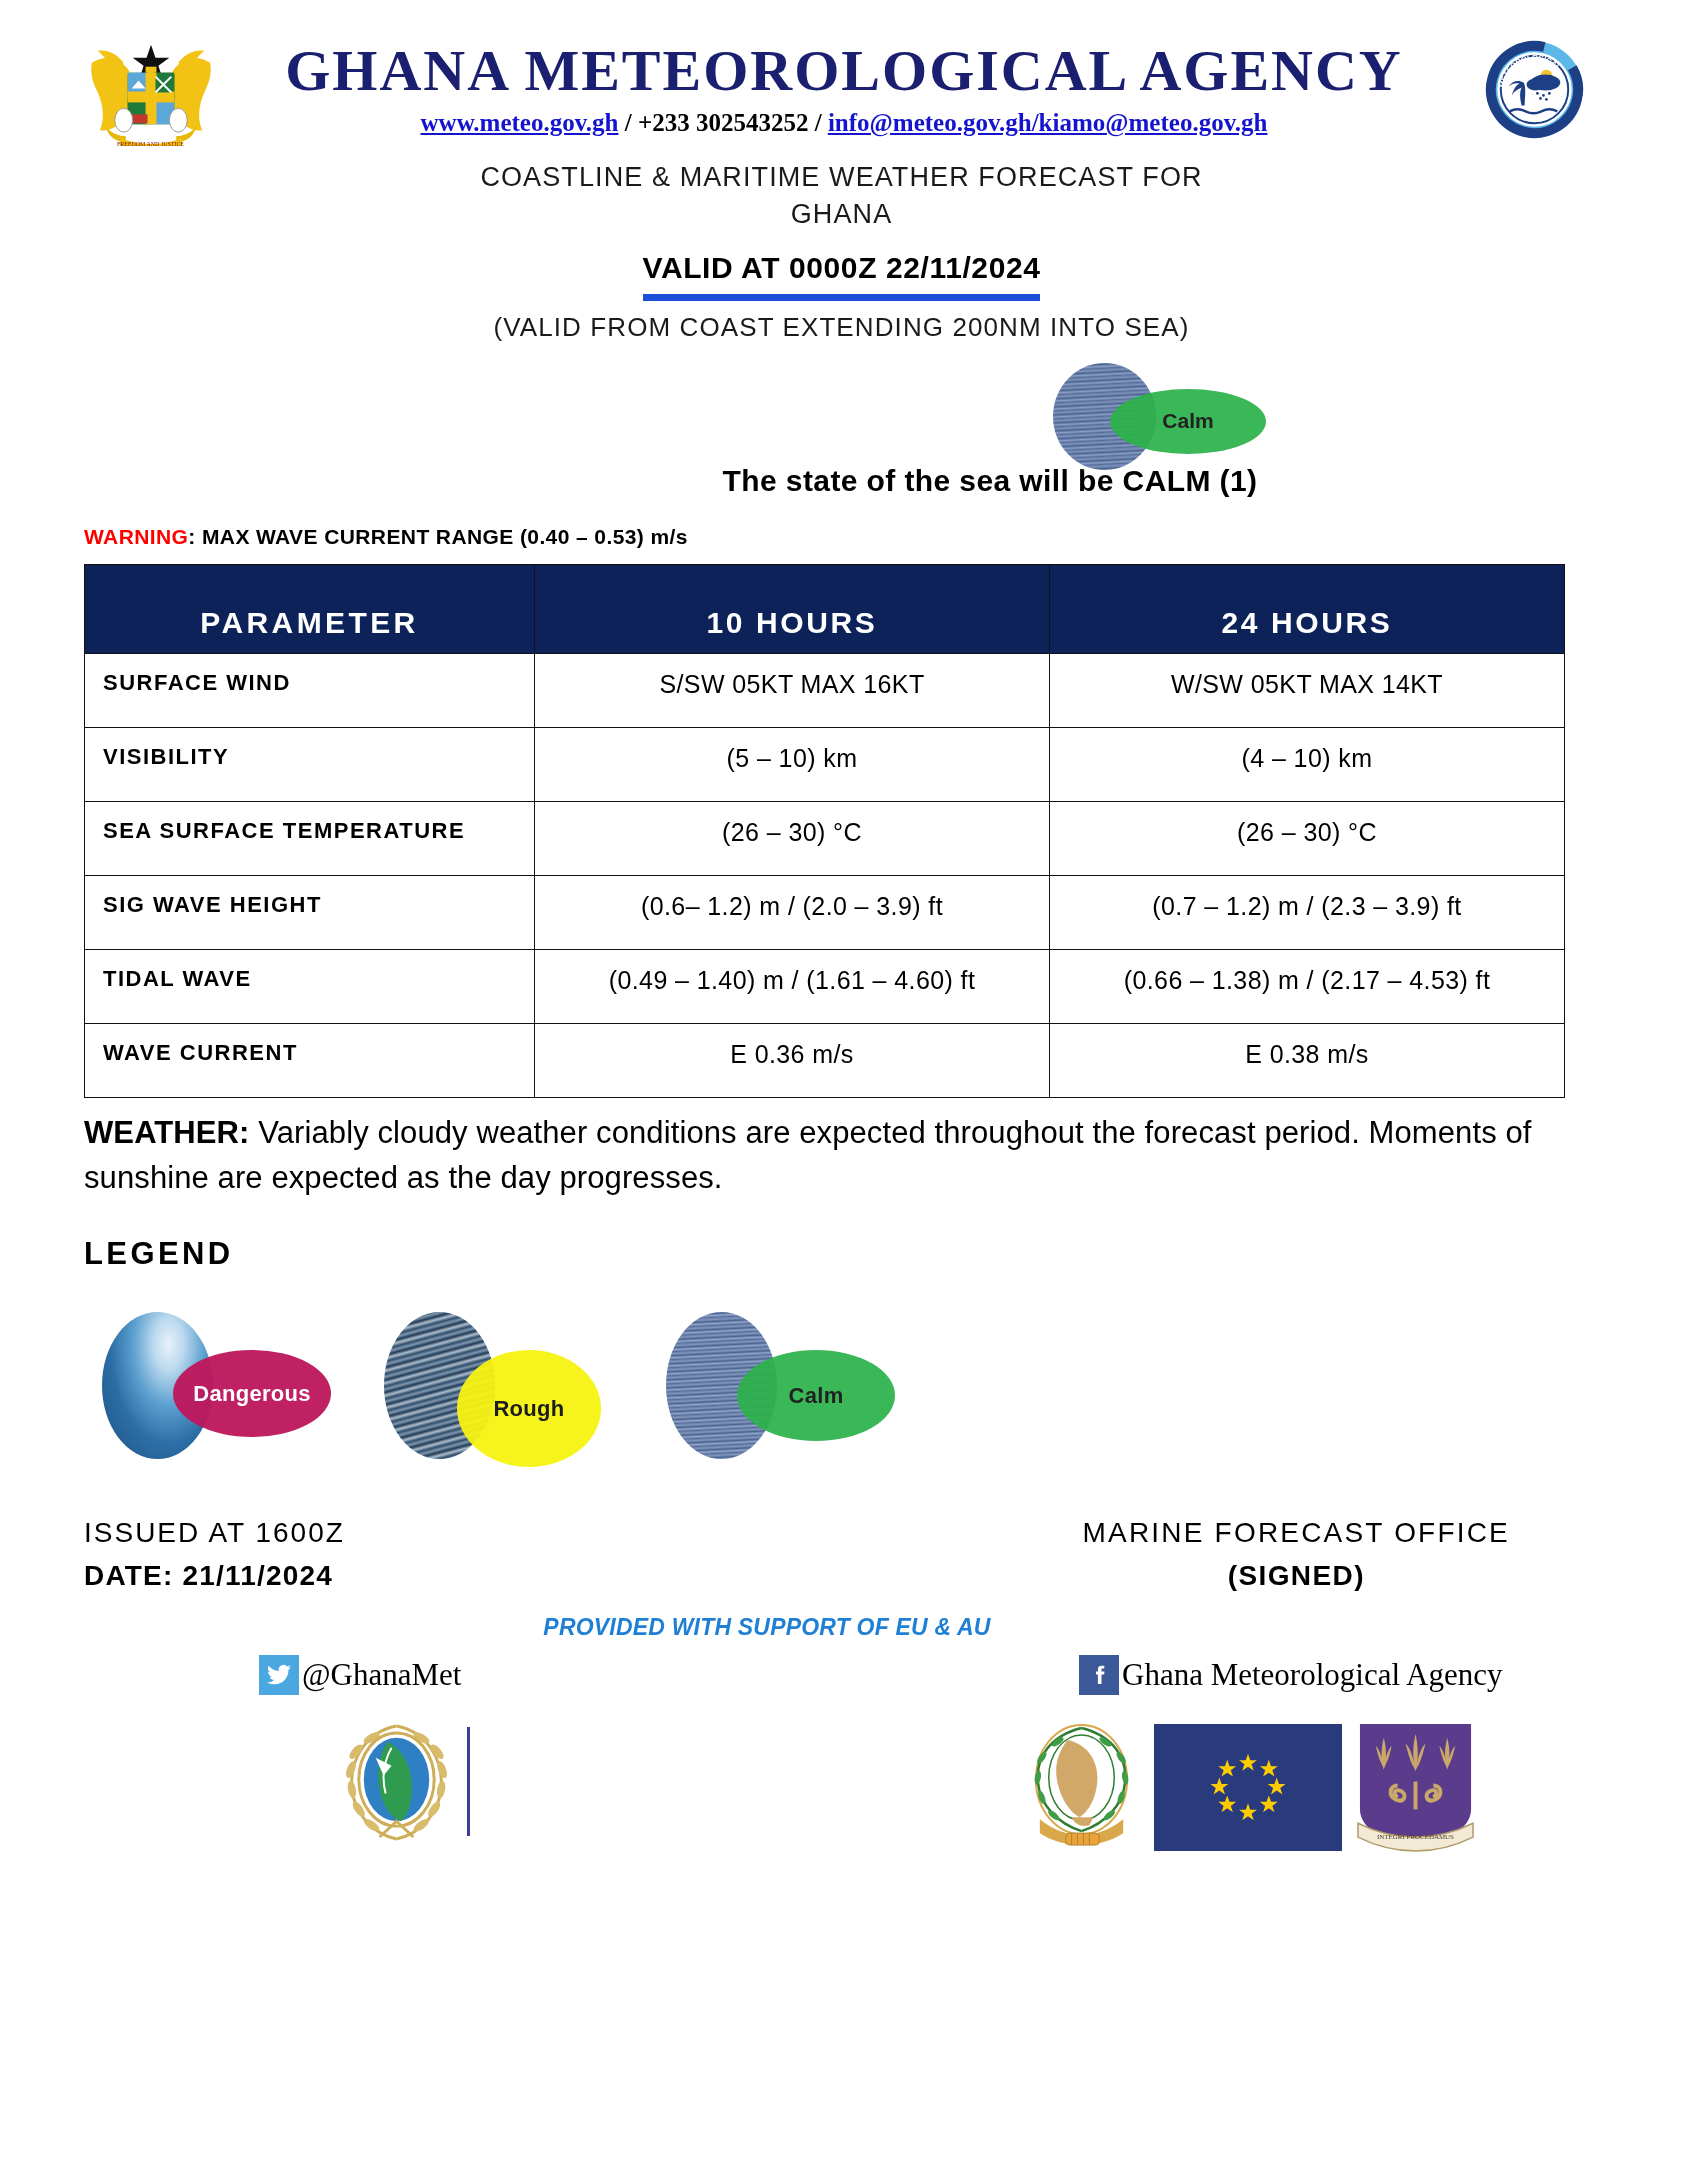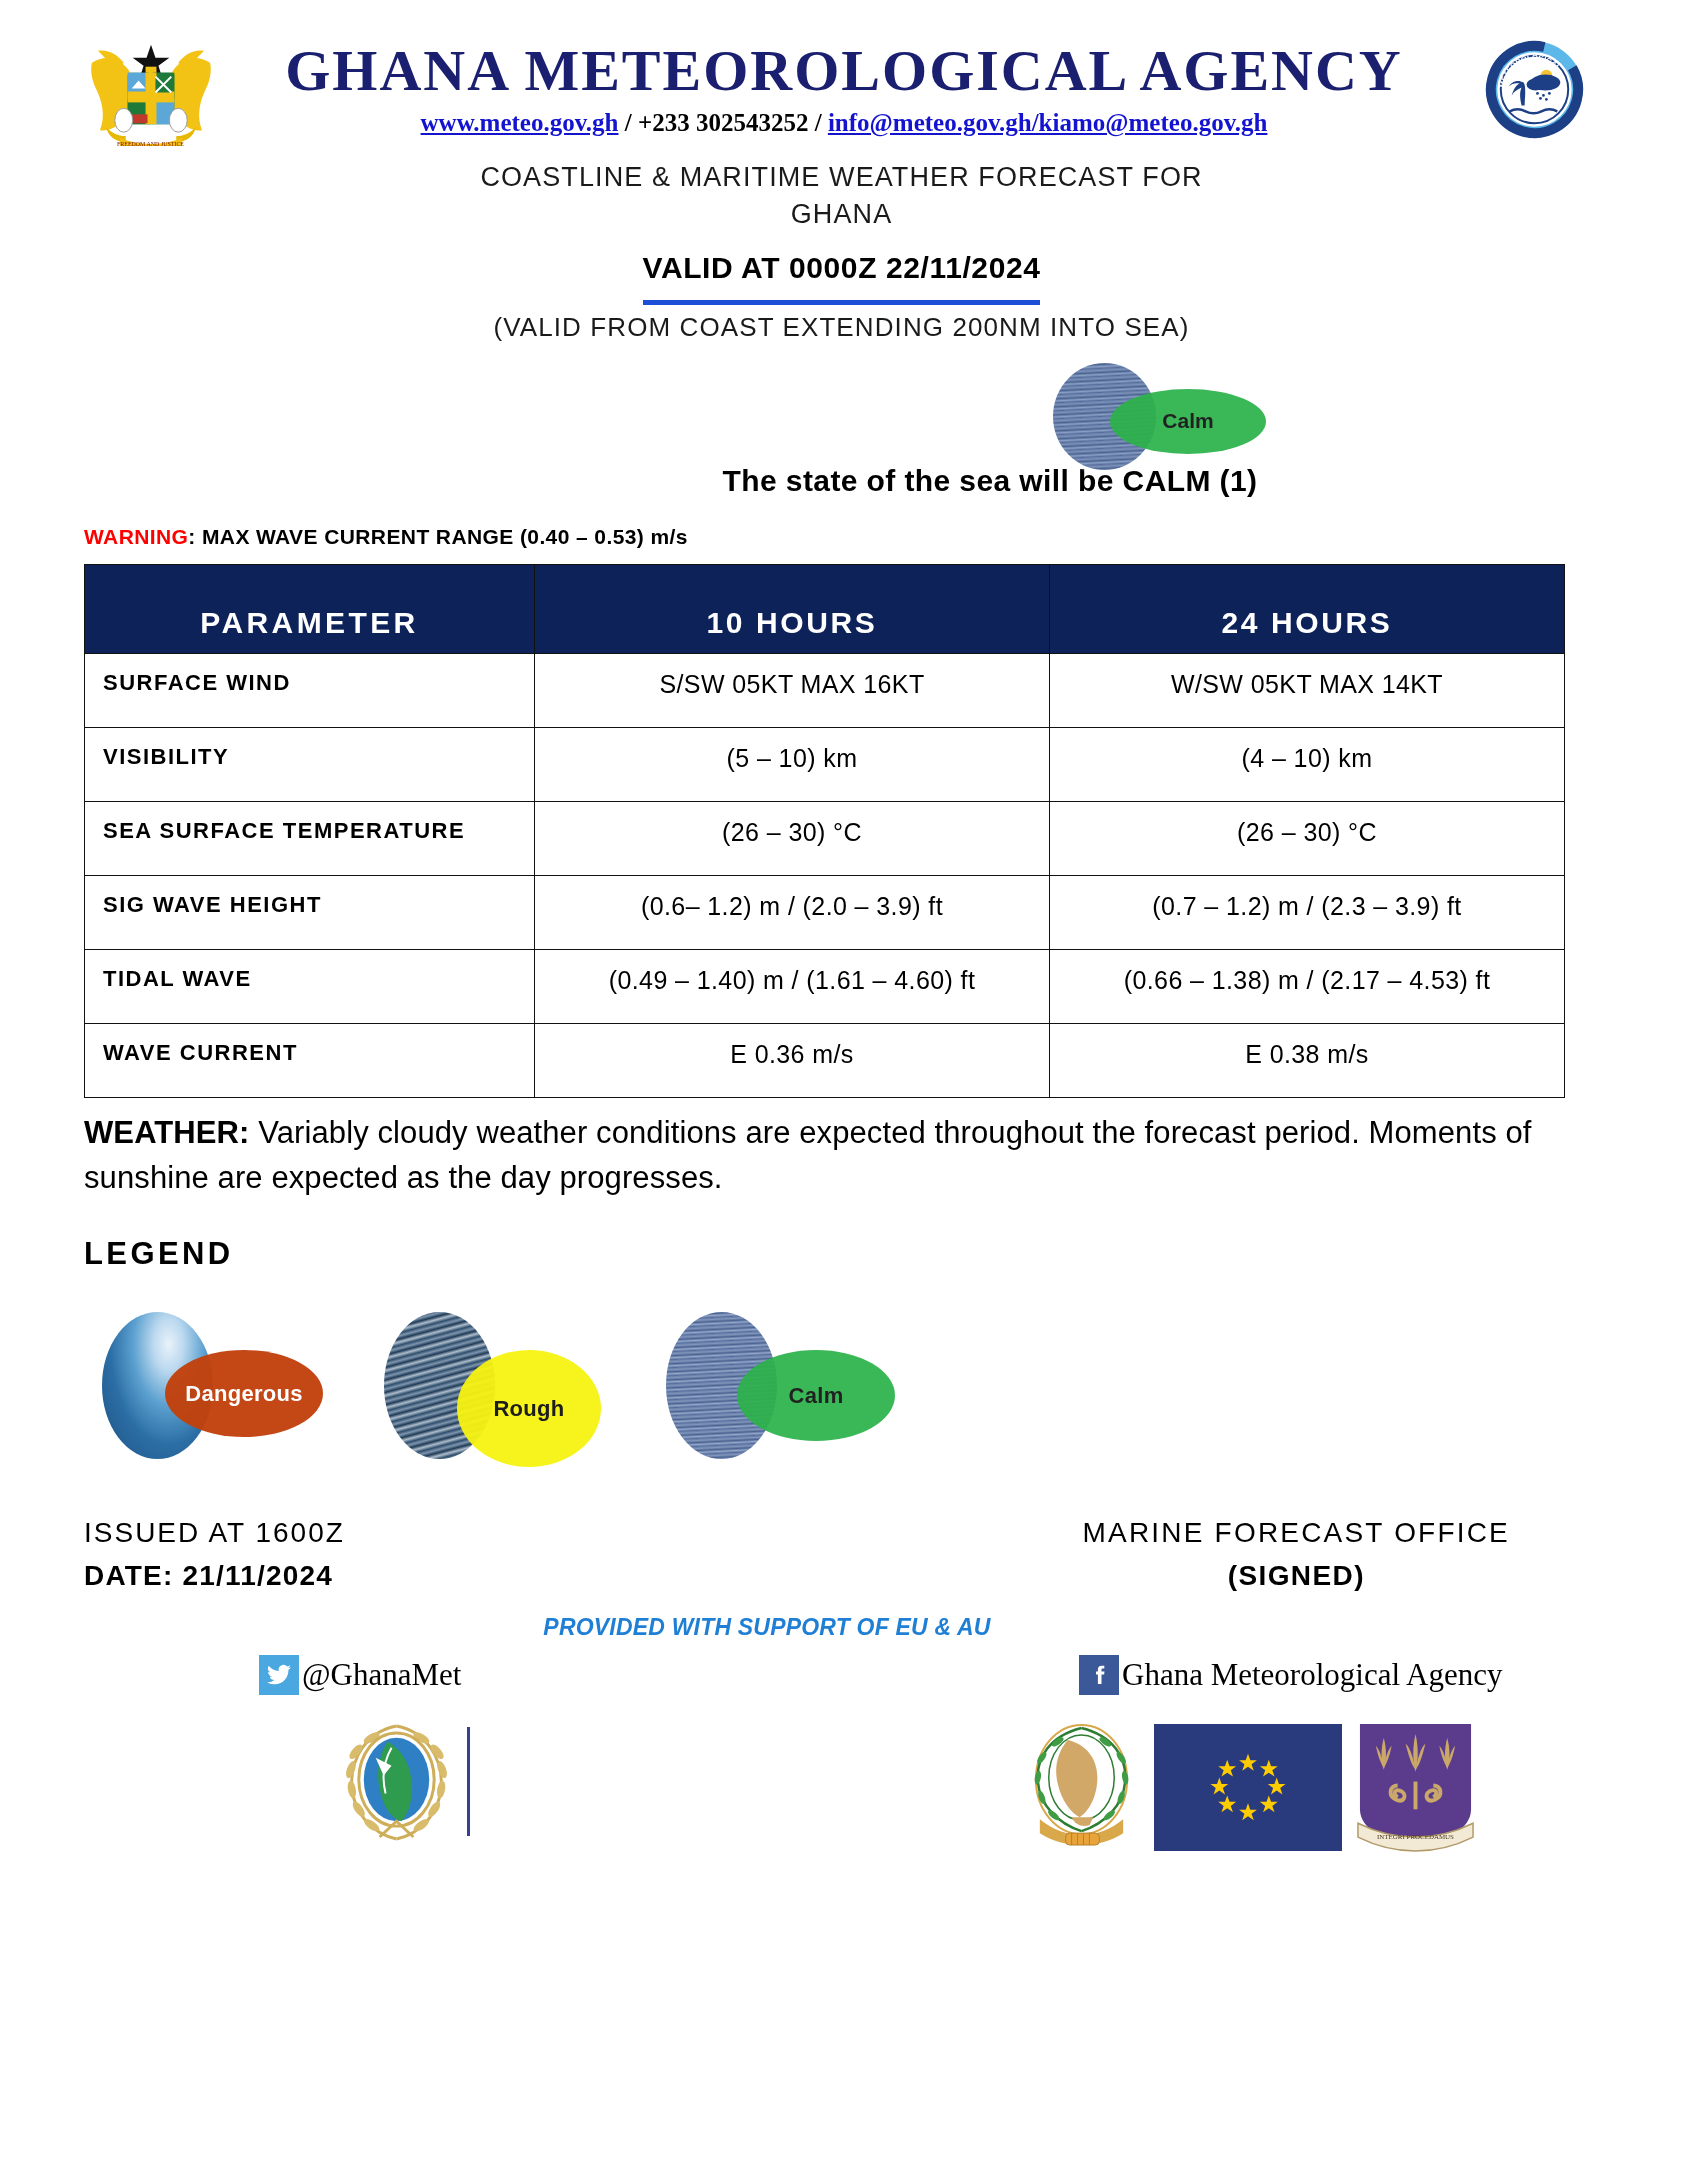--- a/index.html
+++ b/index.html
@@ -38,21 +38,21 @@
   
   .sub-head {
     text-align: center;
     font-size: 27px; letter-spacing: 1.1px; line-height: 1.38;
     margin-top: 10px; color: #1a1a1a;
   }
   .valid-at {
     text-align: center; font-size: 30px; font-weight: bold;
     letter-spacing: 0.6px; margin-top: 17px;
   }
-  .valid-at span { border-bottom: 5px solid #1d4ed8; padding-bottom: 16px; }
+  .valid-at span { border-bottom: 7px solid #1d4ed8; padding-bottom: 10px; }
   .valid-from {
     text-align: center; font-size: 26px; letter-spacing: 1.1px;
     margin-top: 27px; color: #1a1a1a;
   }
 
   
   .seastate-wrap { position: relative; height: 129px; margin-top: 20px; }
   .badge {
     position: absolute; left: 939px; top: 0;
     width: 257px; height: 107px;
@@ -143,22 +143,22 @@
     background:
       repeating-linear-gradient(177deg,
         #5d76a4 0px, #8296bb 2px, #4a6391 4px, #92a7c9 6px, #55699a 8px);
   }
   .legend-item .ell {
     position: absolute; top: 38px;
     display: flex; align-items: center; justify-content: center;
     font-weight: bold; letter-spacing: 0.3px;
   }
   .ell.dangerous {
-    left: 63px; width: 158px; height: 87px; border-radius: 50%;
-    background: #c2410c; color: #ffffff; font-size: 22px; opacity: .96;
+    left: 71px; width: 158px; height: 87px; border-radius: 50%;
+    background: #be185d; color: #ffffff; font-size: 22px; opacity: .96;
   }
   .ell.rough {
     left: 73px; width: 144px; height: 117px; border-radius: 50%;
     background: #f7f311; color: #111; font-size: 22px; opacity: .95;
   }
   .ell.calm {
     left: 71px; width: 158px; height: 91px; border-radius: 50%;
     background: #2cb24a; color: #111; font-size: 22px; opacity: .93;
   }
 

